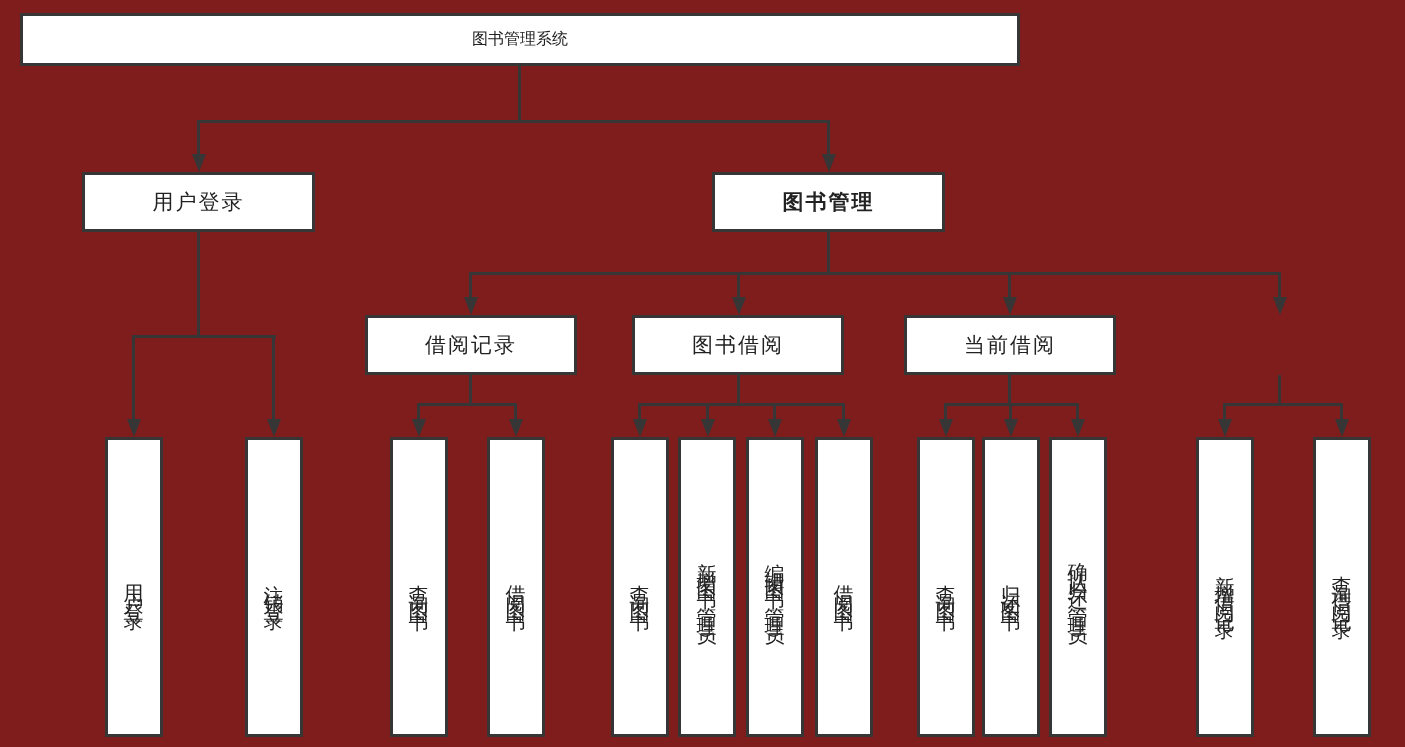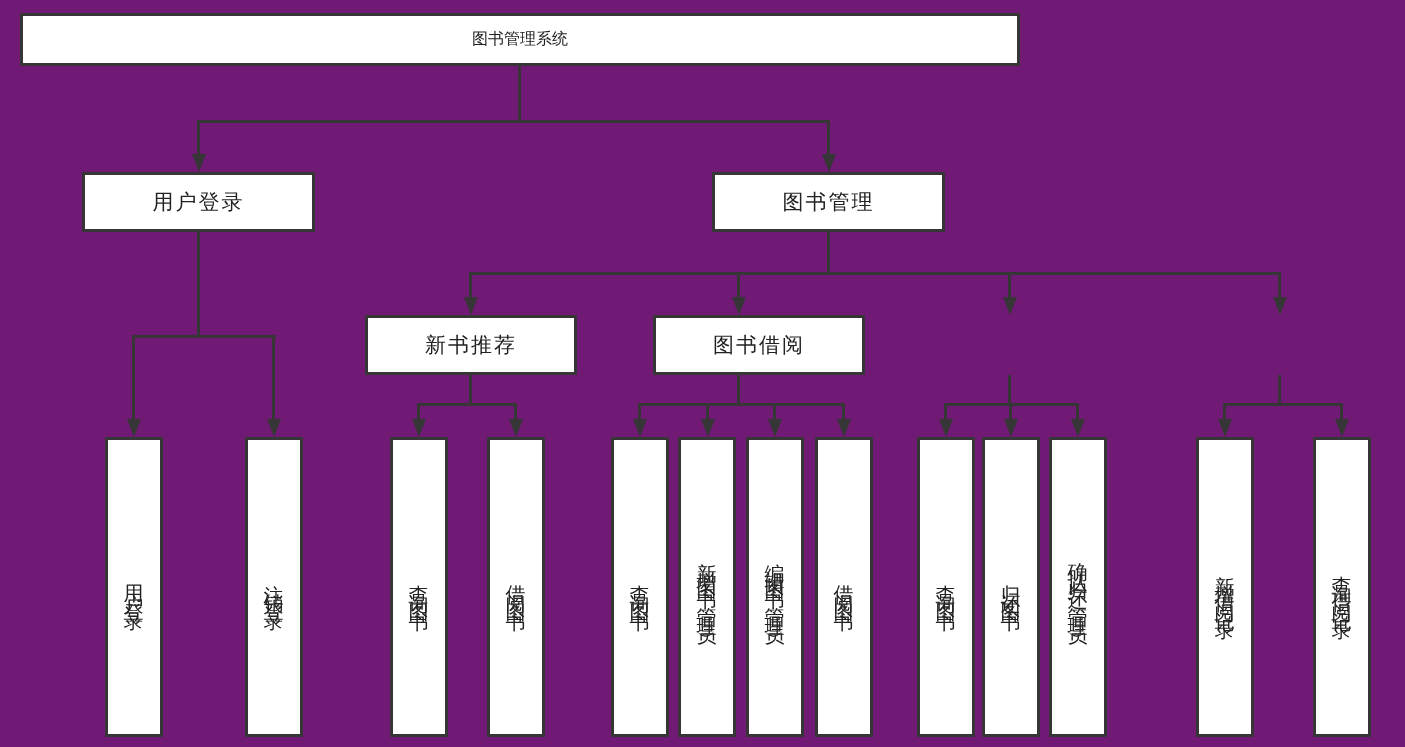--- a/index.html
+++ b/index.html
@@ -1,18 +1,18 @@
 <!DOCTYPE html>
 <html><head>
 <meta charset="utf-8">
 <style>
   html,body { margin:0; padding:0; background:#ffffff; }
   .stage {
     position:relative; width:1405px; height:747px;
-    background:#701a75; overflow:hidden;
+    background:#7f1d1d; overflow:hidden;
     font-family:"Liberation Sans","DejaVu Sans",sans-serif;
     color:#222222;
   }
   
   .box {
     position:absolute; box-sizing:border-box;
     border:3px solid #363636; background:#ffffff;
     display:flex; align-items:center; justify-content:center;
   }
   .hbox { height:60px; font-size:21px; letter-spacing:2px; }
@@ -55,41 +55,44 @@
   </div>
 
   <div class="line v" style="left:518px; top:66px; height:57px;"></div>
   <div class="line h" style="left:197px; top:120px; width:633px;"></div>
   <div class="drop" style="left:197px; top:120px; height:34px;"></div>
   <div class="drop" style="left:827px; top:120px; height:34px;"></div>
 
   <div class="box hbox" style="left:82px; top:172px; width:233px;">
     <span>用户登录</span>
   </div>
-  <div class="box hbox" style="left:712px; top:172px; width:233px;">
+  <div class="box hbox" style="left:712px; top:172px; width:233px;font-weight:bold;">
     <span>图书管理</span>
   </div>
 
   <div class="line v" style="left:197px; top:232px; height:106px;"></div>
   <div class="line h" style="left:132px; top:335px; width:144px;"></div>
   <div class="drop" style="left:132px; top:335px; height:84px;"></div>
   <div class="drop" style="left:272px; top:335px; height:84px;"></div>
 
   <div class="line v" style="left:827px; top:232px; height:43px;"></div>
   <div class="line h" style="left:469px; top:272px; width:811px;"></div>
   <div class="drop" style="left:469px; top:272px; height:25px;"></div>
   <div class="drop" style="left:737px; top:272px; height:25px;"></div>
   <div class="drop" style="left:1008px; top:272px; height:25px;"></div>
   <div class="drop" style="left:1278px; top:272px; height:25px;"></div>
 
   <div class="box hbox" style="left:365px; top:315px; width:212px;">
-    <span>新书推荐</span>
+    <span>借阅记录</span>
   </div>
-  <div class="box hbox" style="left:632px; top:315px; width:212px;margin-left:21px;">
+  <div class="box hbox" style="left:632px; top:315px; width:212px;">
     <span>图书借阅</span>
+  </div>
+  <div class="box hbox" style="left:904px; top:315px; width:212px;">
+    <span>当前借阅</span>
   </div>
 
   <div class="line v" style="left:469px; top:375px; height:31px;"></div>
   <div class="line h" style="left:417px; top:403px; width:100px;"></div>
   <div class="drop" style="left:417px; top:403px; height:16px;"></div>
   <div class="drop" style="left:514px; top:403px; height:16px;"></div>
 
   <div class="line v" style="left:737px; top:375px; height:31px;"></div>
   <div class="line h" style="left:638px; top:403px; width:207px;"></div>
   <div class="drop" style="left:638px; top:403px; height:16px;"></div>

